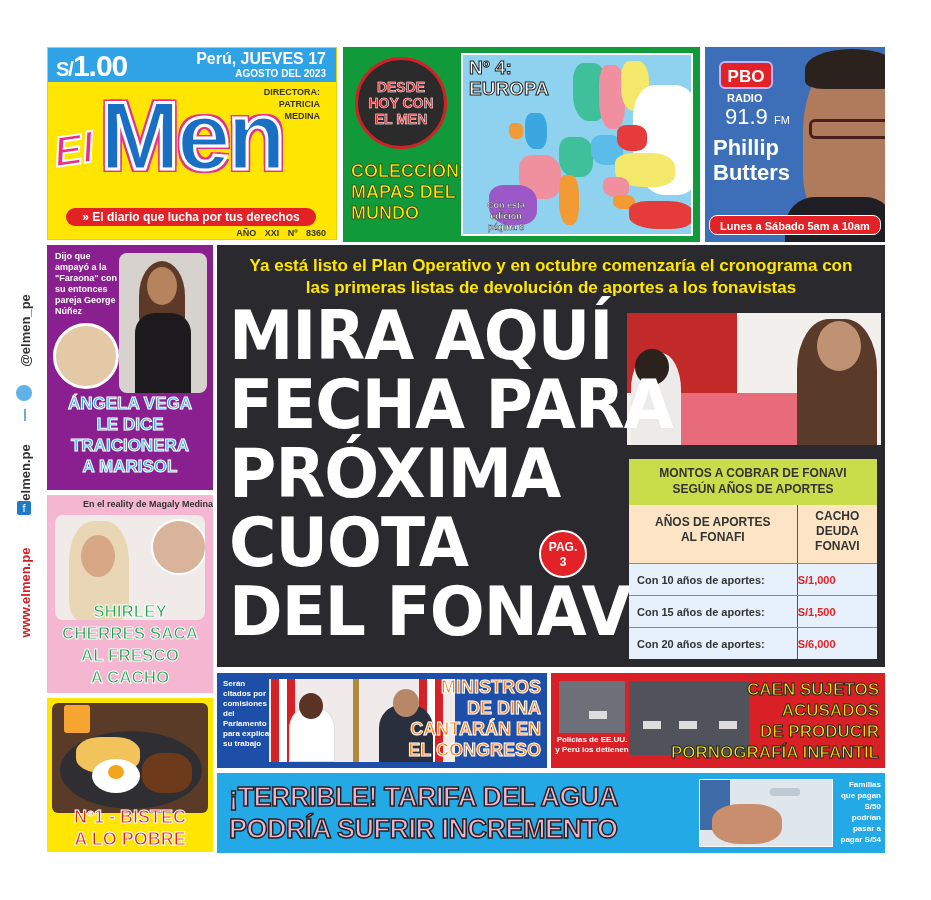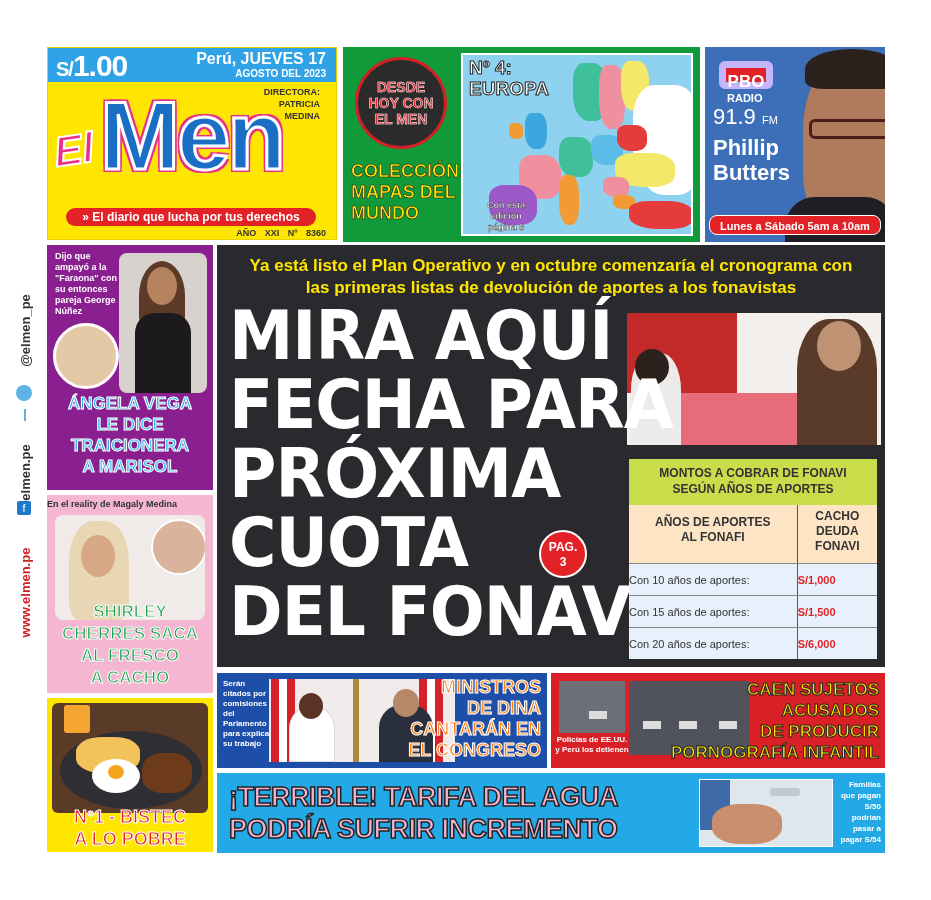--- a/index.html
+++ b/index.html
@@ -32,43 +32,43 @@
 .mapbox{left:343px;top:47px;width:357px;height:195px;background:#119a3a}
 .desde{position:absolute;left:12px;top:10px;width:92px;height:92px;border-radius:50%;background:#2b2b2b;border:3px solid #d32027;display:flex;align-items:center;justify-content:center;text-align:center;color:#e32228;font-size:14px;font-weight:bold;line-height:16px;-webkit-text-stroke:.5px #fff}
 .coleccion{position:absolute;left:8px;top:114px;color:#ffe600;font-size:18px;font-weight:bold;line-height:21px;-webkit-text-stroke:.6px #222}
 .map{position:absolute;left:118px;top:6px;width:232px;height:183px;background:#8fd2ef;overflow:hidden;border:2px solid #fff}
 .country{position:absolute;border-radius:30% 40% 35% 45%}
 .map-title{position:absolute;left:6px;top:2px;color:#fff;font-size:19px;font-weight:bold;line-height:21px;-webkit-text-stroke:1px #222}
 .map-note{position:absolute;left:24px;top:145px;color:#fff;font-size:9px;font-weight:bold;line-height:11px;text-align:center;-webkit-text-stroke:.4px #333}
 
 
 .radio{left:705px;top:47px;width:180px;height:195px;background:#3c6fb8;overflow:hidden}
-.pbo{position:absolute;left:14px;top:14px;width:54px;height:28px;background:#e32228;border-radius:6px;color:#fff;font-size:17px;font-weight:bold;text-align:center;line-height:28px;border:7px solid #c4b5fd}
+.pbo{position:absolute;left:14px;top:14px;width:54px;height:28px;background:#e32228;border-radius:6px;color:#fff;font-size:17px;font-weight:bold;text-align:center;line-height:28px;border:2px solid #c4b5fd}
 .radio-lbl{position:absolute;left:22px;top:45px;color:#fff;font-size:11px;font-weight:bold}
-.freq{position:absolute;left:8px;top:57px;color:#fff;font-size:22px}
+.freq{position:absolute;left:20px;top:57px;color:#fff;font-size:22px}
 .freq small{font-size:11px}
 .host{position:absolute;left:8px;top:88px;color:#fff;font-size:22px;font-weight:bold;line-height:25px}
 .face{position:absolute;left:98px;top:8px;width:100px;height:170px;background:#b07a5c;border-radius:45% 45% 30% 30%}
 .hair{position:absolute;left:100px;top:2px;width:94px;height:40px;background:#2b211d;border-radius:50% 50% 20% 20%}
 .glasses{position:absolute;left:104px;top:72px;width:84px;height:20px;border:3px solid #4a1f1a;border-radius:6px}
 .suit{position:absolute;left:80px;top:150px;width:110px;height:45px;background:#1e1e24;border-radius:30px 30px 0 0}
 .sched{position:absolute;left:4px;top:168px;width:172px;height:20px;background:#e32228;border-radius:8px;color:#fff;font-size:11px;font-weight:bold;text-align:center;line-height:20px;border:1px solid #fff}
 
 
 .angela{left:47px;top:245px;width:166px;height:245px;background:#8a1f8f}
 .angela-kicker{position:absolute;left:8px;top:6px;width:70px;color:#fff;font-size:9px;font-weight:bold;line-height:11px}
 .angela-photo{position:absolute;left:72px;top:8px;width:88px;height:140px;background:#d8d2cf;border-radius:8px;overflow:hidden}
 .angela-dress{position:absolute;left:16px;top:60px;width:56px;height:80px;background:#1c1a1d;border-radius:20px 20px 0 0}
 .angela-head{position:absolute;left:28px;top:14px;width:30px;height:38px;background:#b6835f;border-radius:50%}
 .angela-hair{position:absolute;left:20px;top:8px;width:46px;height:70px;background:#5c3a27;border-radius:50% 50% 20% 20%}
 .angela-circ{position:absolute;left:6px;top:78px;width:66px;height:66px;border-radius:50%;background:#e4c9a6;border:3px solid #fff;overflow:hidden}
 .angela-head-title{position:absolute;left:4px;top:148px;width:158px;text-align:center;color:#29b6ea;font-size:17px;font-weight:bold;line-height:21px;-webkit-text-stroke:1px #fff}
 
 .shirley{left:47px;top:495px;width:166px;height:198px;background:#f4b6d0}
-.shirley-kicker{position:absolute;left:0;top:4px;width:100%;text-align:left;font-size:9px;font-weight:bold;color:#333}
+.shirley-kicker{position:absolute;left:0;top:4px;width:100%;text-align:right;font-size:9px;font-weight:bold;color:#333}
 .shirley-photo{position:absolute;left:8px;top:20px;width:150px;height:105px;background:#f0ebe9;border-radius:8px;overflow:hidden}
 .shirley-hair{position:absolute;left:14px;top:6px;width:60px;height:100px;background:#e9d6b4;border-radius:40% 40% 20% 20%}
 .shirley-face{position:absolute;left:26px;top:20px;width:34px;height:42px;background:#d8a785;border-radius:50%}
 .shirley-circ{position:absolute;left:96px;top:4px;width:56px;height:56px;border-radius:50%;background:#d9b39b;border:2px solid #fff}
 .shirley-title{position:absolute;left:4px;top:106px;width:158px;text-align:center;color:#17a14a;font-size:17px;font-weight:bold;line-height:22px;-webkit-text-stroke:1px #fff}
 
 .bistec{left:47px;top:698px;width:166px;height:154px;background:#ffe600}
 .bistec-photo{position:absolute;left:5px;top:5px;width:156px;height:110px;background:#5a3b28;border-radius:6px;overflow:hidden}
 .plate{position:absolute;left:8px;top:28px;width:142px;height:78px;border-radius:50%;background:#2f2f33}
 .fries{position:absolute;left:24px;top:34px;width:64px;height:36px;background:#f1c35a;border-radius:40%}
@@ -90,21 +90,21 @@
 .lp-head{position:absolute;left:190px;top:8px;width:44px;height:50px;background:#c09274;border-radius:50%}
 .lp-clerk{position:absolute;left:4px;top:40px;width:50px;height:92px;background:#ecebe9;border-radius:40% 40% 0 0}
 .lp-clerkhead{position:absolute;left:8px;top:36px;width:34px;height:36px;background:#2b211d;border-radius:50%}
 
 .table{position:absolute;left:412px;top:214px;width:248px;height:200px;background:#fff}
 .t-head{width:100%;height:46px;background:#c9dc4a;text-align:center;font-weight:bold;font-size:12px;line-height:16px;padding-top:6px;color:#333}
 .t-cols{display:flex;width:100%;height:58px;background:#fce4c4}
 .t-c1{width:68%;text-align:center;font-weight:bold;font-size:12px;line-height:15px;padding-top:10px;color:#333;border-right:1px solid #555}
 .t-c2{width:32%;text-align:center;font-weight:bold;font-size:12px;line-height:15px;padding-top:4px;color:#333}
 .t-row{display:flex;width:100%;height:32px;background:#e6f1fb;border-top:1px solid #888}
-.t-r1{width:68%;font-size:11px;font-weight:normal;color:#333;line-height:32px;border-right:1px solid #555;white-space:nowrap}
+.t-r1{width:68%;font-size:11px;font-weight:bold;color:#333;padding-left:8px;line-height:32px;border-right:1px solid #555;white-space:nowrap}
 .t-r2{width:32%;font-size:11px;font-weight:bold;color:#e32228;line-height:32px}
 
 
 .ministros{left:217px;top:673px;width:330px;height:95px;background:#1d4ea8}
 .min-kicker{position:absolute;left:6px;top:6px;width:50px;color:#fff;font-size:8px;font-weight:bold;line-height:10px}
 .min-photo{position:absolute;left:52px;top:6px;width:186px;height:83px;background:#f1eaea;overflow:hidden}
 .flag{position:absolute;top:0;width:24px;height:83px;background:linear-gradient(90deg,#d62128 33%,#fff 33% 66%,#d62128 66%)}
 .w1{position:absolute;left:20px;top:28px;width:46px;height:55px;background:#fff;border-radius:40% 40% 0 0;border:1px solid #ddd}
 .w1h{position:absolute;left:30px;top:14px;width:24px;height:26px;background:#5a3324;border-radius:50%}
 .m1{position:absolute;left:110px;top:26px;width:54px;height:57px;background:#2a2f3d;border-radius:40% 40% 0 0}

